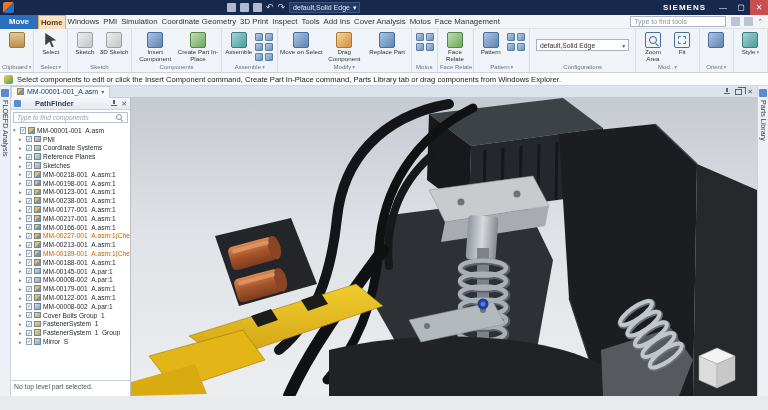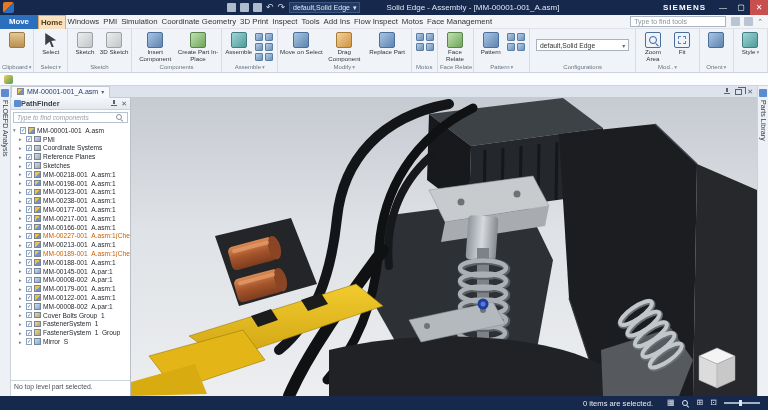--- a/index.html
+++ b/index.html
@@ -70,21 +70,21 @@
   
   .docrow{position:absolute;left:11px;right:11px;top:86px;height:12px;background:#dde3ec;border-bottom:1px solid #c3cad4;display:flex;align-items:center}
   .doctab{display:flex;align-items:center;gap:3px;background:#f7f9fc;border:1px solid #c3cad4;border-bottom:1px solid #f7f9fc;height:12px;padding:0 5px;font-size:7px;color:#1c3e74}
   .dt-ic{width:7px;height:7px;background:linear-gradient(135deg,#f0c24b 50%,#6f95c9 50%);border:0.5px solid #888}
   .docrow-icons{margin-left:auto;display:flex;align-items:center;gap:5px;padding-right:4px;color:#5a6270;font-size:7px}
   .wrest{width:7px;height:6px;border:1px solid #5a6270;position:relative}
   .wrest::before{content:"";position:absolute;left:2px;top:-3px;width:7px;height:6px;border:1px solid #5a6270;border-bottom:none;border-left:none}
 
   
   .pathfinder{position:absolute;left:11px;top:98px;width:120px;bottom:14px;background:#ffffff;border-right:1px solid #b9c0ca;display:flex;flex-direction:column}
-  .pf-head{height:12px;background:linear-gradient(#f4f6f9,#e4e9f0);border-bottom:1px solid #ccd2da;display:flex;align-items:center;gap:0;padding:0 3px;flex-shrink:0}
+  .pf-head{height:12px;background:linear-gradient(#f4f6f9,#e4e9f0);border-bottom:1px solid #ccd2da;display:flex;align-items:center;gap:14px;padding:0 3px;flex-shrink:0}
   .pf-title{font-size:7.4px;font-weight:bold;color:#3c424a}
   .pf-hic{width:7px;height:7px;background:#5b8bd0;border-radius:1px}
   .pf-tools{margin-left:auto;display:flex;gap:4px;align-items:center;color:#5a6270;font-size:7px}
   .pin{position:relative;width:7px;height:8px}
   .pin::before{content:"";position:absolute;left:2.5px;top:0.5px;width:2.6px;height:4.4px;background:#5a6270}
   .pin::after{content:"";position:absolute;left:1px;top:5px;width:5.6px;height:1.1px;background:#5a6270}
   .pf-search{margin:2px;border:1px solid #b9c2cf;height:11px;display:flex;align-items:center;padding:0 3px;color:#99a1ac;font-size:6.6px;font-style:italic;flex-shrink:0;gap:2px}
   .mag{position:relative;width:8px;height:8px;flex-shrink:0;color:#8a93a0}
   .mag::before{content:"";position:absolute;left:0;top:0.5px;width:4.4px;height:4.4px;border:1.1px solid currentColor;border-radius:50%}
   .mag::after{content:"";position:absolute;left:5.4px;top:5.8px;width:3px;height:1.1px;background:currentColor;transform:rotate(45deg);transform-origin:0 0}
@@ -130,41 +130,40 @@
       <span class="q-ic"></span>
       <span class="q-ic"></span>
       <span class="q-ic"></span>
       <span class="q-gl">↶</span>
       <span class="q-gl">↷</span>
       <span class="t-combo">
           <span>default,Solid Edge</span>
           <span>▾</span>
         </span>
     </span>
-    <span class="t-title">Solid Edge - Assembly - [MM-00001-001_A.asm]</span>
     <span class="t-brand">SIEMENS</span>
     <span class="winbtns">
       <span class="wb">—</span>
       <span class="wb">▢</span>
       <span class="wb close">✕</span>
     </span>
   </div>
 
   <div class="tabrow">
     <span class="tab file">Move</span>
     <span class="tab active">Home</span>
     <span class="tab">Windows</span>
     <span class="tab">PMI</span>
     <span class="tab">Simulation</span>
     <span class="tab">Coordinate Geometry</span>
     <span class="tab">3D Print</span>
     <span class="tab">Inspect</span>
     <span class="tab">Tools</span>
     <span class="tab">Add Ins</span>
-    <span class="tab">Flow Inspect</span>
+    <span class="tab">Cover Analysis</span>
     <span class="tab">Motos</span>
     <span class="tab">Face Management</span>
     <span class="findbox">
         <span>Type to find tools</span>
       </span>
     <span class="tr-ics">
       <span class="tr-ic"></span>
       <span class="tr-ic"></span>
       <span class="chevup">⌃</span>
     </span>
@@ -318,20 +317,21 @@
           <div class="rbtn nar">
             <span class="ric ic-t"></span>
             <span class="rlb gdd">Style</span>
           </div>
         </div>
     </div>
   </div>
 
   <div class="promptbar">
     <span class="p-ic"></span>
+    <span>Select components to edit or click the Insert Component command, Create Part In-Place command, Parts Library tab or drag components from Windows Explorer.</span>
   </div>
 
   <div class="dock left">
     <span class="d-ic"></span>
     <span class="vtext">FLOEFD Analysis</span>
   </div>
 
   <div class="dock right">
     <span class="d-ic"></span>
     <span class="vtext">Parts Library</span>
@@ -650,24 +650,14 @@
       </g>
 
       <g transform="translate(568,250)" stroke="#a8adb3" stroke-width="0.5">
         <polygon points="0,8 18,0 36,8 18,16" fill="#f4f4f4"></polygon>
         <polygon points="0,8 18,16 18,40 0,32" fill="#dcdcdc"></polygon>
         <polygon points="18,16 36,8 36,32 18,40" fill="#c8c8c8"></polygon>
       </g>
     </svg>
   </div>
 
-  <div class="statusbar">
-    <span class="sb-text">0 items are selected.</span>
-    <span class="sb-icons">
-      <span class="sb-ic">▦</span>
-      <span class="mag w"></span>
-      <span class="sb-ic">⊞</span>
-      <span class="sb-ic">⊡</span>
-      <span class="slider"></span>
-    </span>
-  </div>
 
 </div>
 
 </body></html>

